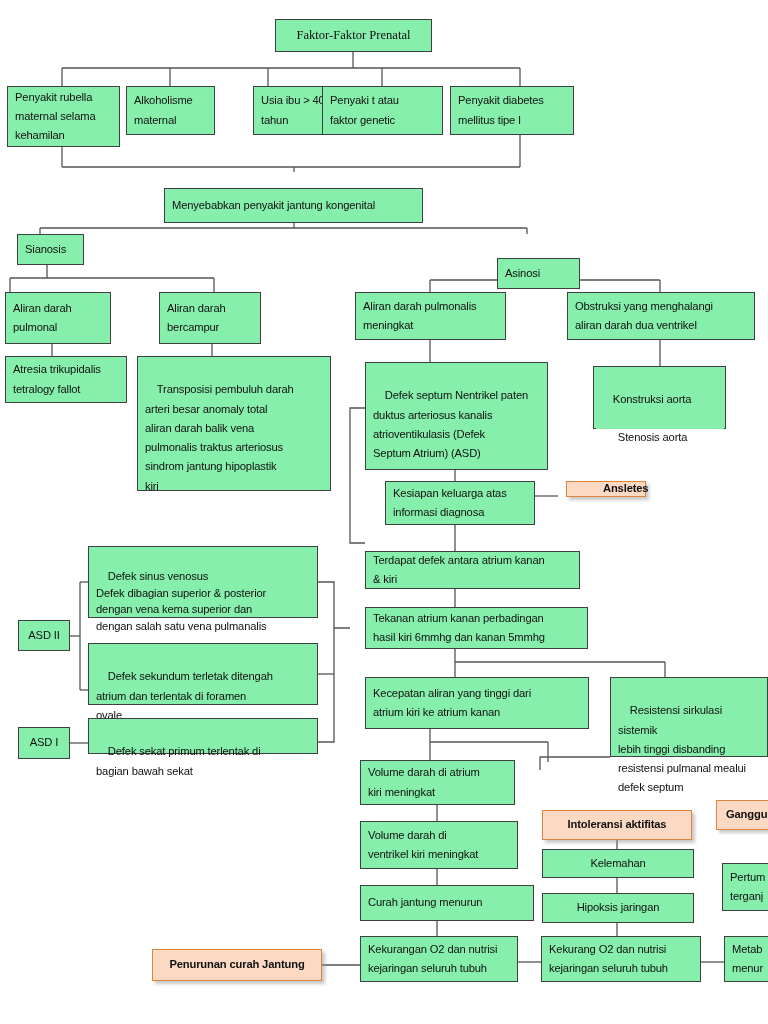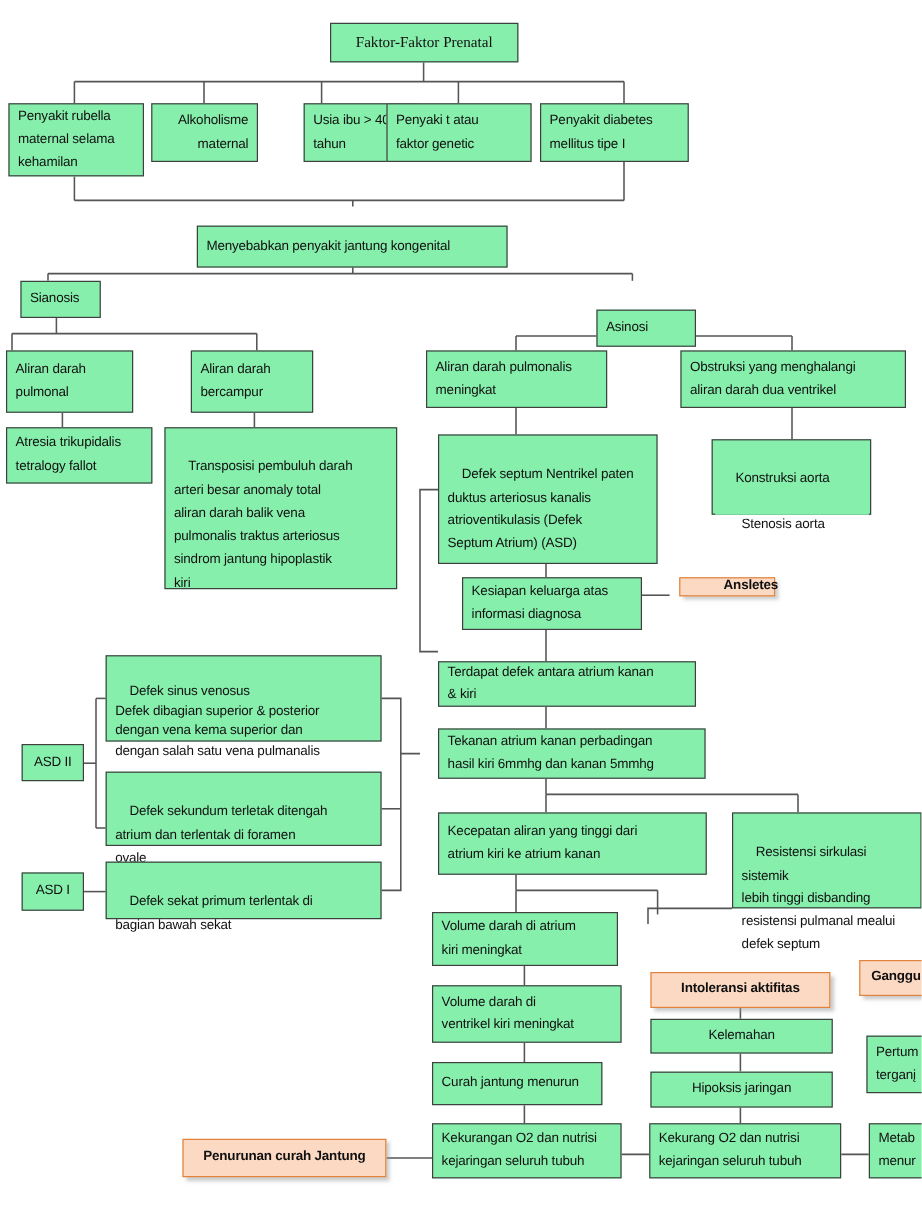--- a/index.html
+++ b/index.html
@@ -128,21 +128,21 @@
 
   <div class="box serif mid" style="left:275px;top:19px;width:157px;height:33px;">
     <span>Faktor-Faktor Prenatal</span>
   </div>
 
   <div class="box mid" style="left:7px;top:86px;width:113px;height:61px;">
     <span>Penyakit rubella
 maternal selama
 kehamilan</span>
   </div>
-  <div class="box mid" style="left:126px;top:86px;width:89px;height:49px;text-align:right;">
+  <div class="box mid" style="left:126px;top:86px;width:89px;height:49px;">
     <span>Alkoholisme
 maternal</span>
   </div>
   <div class="box mid" style="left:221px;top:86px;width:95px;height:49px;margin-left:32px;">
     <span>Usia ibu &gt; 40
 tahun</span>
   </div>
   <div class="box mid" style="left:322px;top:86px;width:121px;height:49px;">
     <span>Penyaki t atau
 faktor genetic</span>
@@ -248,21 +248,21 @@
     <span>Defek sinus venosus
 Defek dibagian superior &amp; posterior
 dengan vena kema superior dan
 dengan salah satu vena pulmanalis</span>
   </div>
   <div class="box" style="left:88px;top:643px;width:230px;height:62px;">
     <span>Defek sekundum terletak ditengah
 atrium dan terlentak di foramen
 ovale</span>
   </div>
-  <div class="box" style="left:88px;top:718px;width:230px;height:48px;">
+  <div class="box" style="left:88px;top:718px;width:230px;height:36px;">
     <span>Defek sekat primum terlentak di
 bagian bawah sekat</span>
   </div>
 
   <svg class="lines" viewBox="0 0 768 1024" xmlns="http://www.w3.org/2000/svg" style="z-index:4;">
     <g stroke="#555555" stroke-width="1.3" fill="none">
 
       <path d="M70,636 L80,636"></path>
       <path d="M80,582 L80,690"></path>
       <path d="M80,582 L88,582"></path>
@@ -277,21 +277,21 @@
   </svg>
 
   <div class="box mid" style="left:360px;top:760px;width:155px;height:45px;">
     <span>Volume darah di atrium
 kiri meningkat</span>
   </div>
   <div class="box mid" style="left:360px;top:821px;width:158px;height:48px;">
     <span>Volume darah di
 ventrikel kiri meningkat</span>
   </div>
-  <div class="box mid" style="left:360px;top:885px;width:142px;height:36px;">
+  <div class="box mid" style="left:360px;top:885px;width:174px;height:36px;">
     <span>Curah jantung menurun</span>
   </div>
   <div class="box mid" style="left:360px;top:936px;width:158px;height:46px;">
     <span>Kekurangan O2 dan nutrisi
 kejaringan seluruh tubuh</span>
   </div>
 
   <div class="box accent mid" style="left:152px;top:949px;width:170px;height:32px;">
     <span>Penurunan curah Jantung</span>
   </div>

